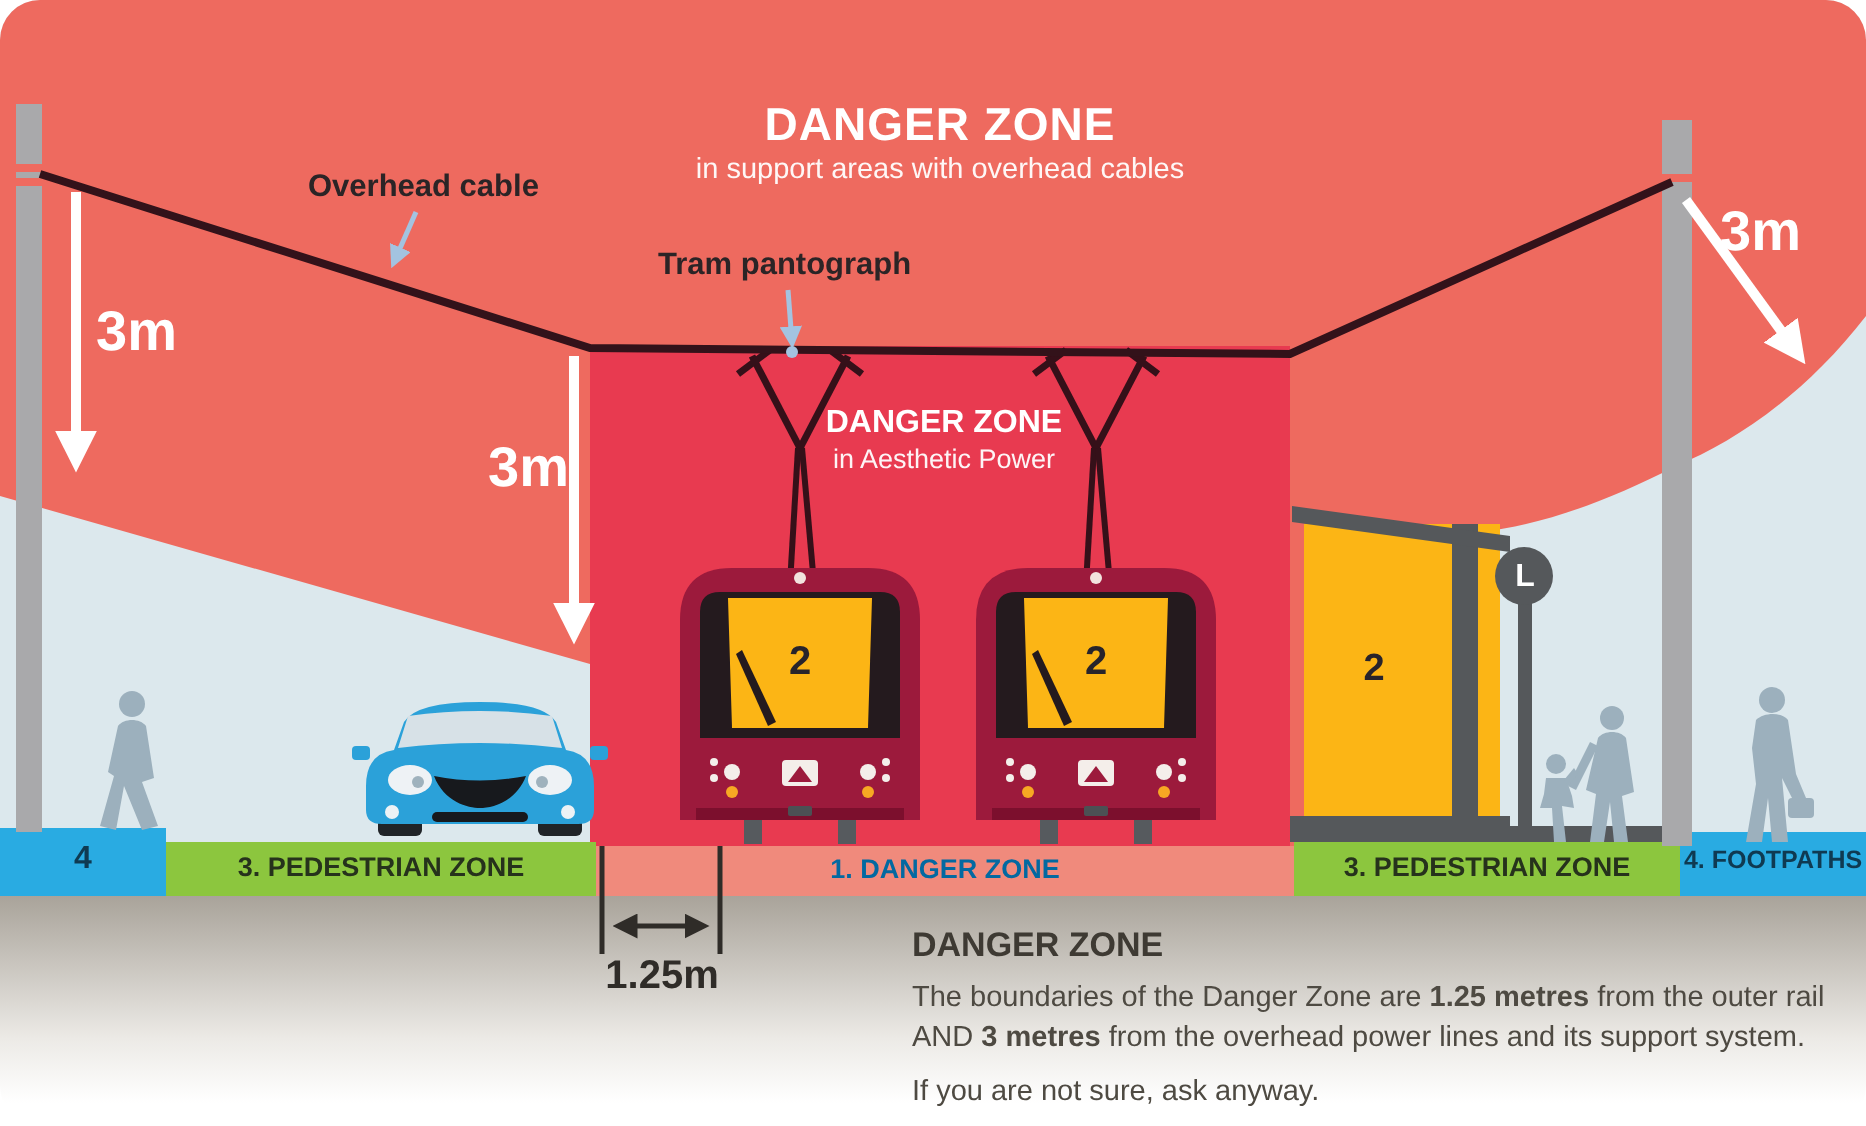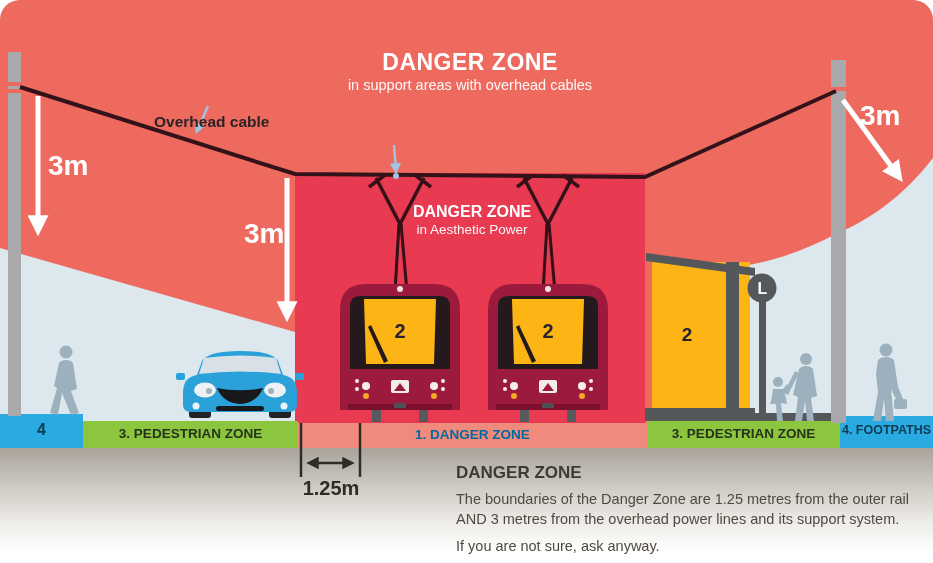--- a/index.html
+++ b/index.html
@@ -4,33 +4,33 @@
 <style>
   html,body{margin:0;padding:0;background:#fff;}
   .stage{position:relative;width:933px;height:563px;overflow:hidden;background:#fff;
          font-family:"Liberation Sans",sans-serif;border-radius:20px;}
   .stage svg{position:absolute;left:0;top:0;}
   .txt{position:absolute;white-space:nowrap;}
   .ctr{text-align:center;}
   .w{color:#ffffff;}
   .title{font-size:23px;font-weight:bold;letter-spacing:.5px;}
   .subtitle{font-size:14.5px;opacity:.95;}
-  .callout{font-size:15.5px;font-weight:bold;color:#2b2426;margin-top:28px;}
+  .callout{font-size:15.5px;font-weight:bold;color:#2b2426;}
   .iz-title{font-size:16px;font-weight:bold;}
   .iz-line{font-size:13.5px;line-height:16px;opacity:.95;}
   .m3{font-size:28px;font-weight:bold;color:#fff;text-align:right;}
   .m125{font-size:20px;font-weight:bold;color:#2f2c28;}
   .zlabel{font-weight:bold;}
   .tramnum{font-size:20px;font-weight:bold;color:#28242b;}
   .lsign{font-size:16px;font-weight:bold;color:#fff;}
   .legend{position:absolute;left:456px;top:463px;width:480px;color:#4e4a42;}
   .legend .lg-h{font-size:17px;font-weight:bold;color:#3e3a33;margin-bottom:7px;}
   .legend .lg-line{font-size:14.5px;line-height:1.36;}
   .legend .lg-note{font-size:14.5px;margin-top:9px;}
-  .b{font-weight:normal;}
+  .b{font-weight:bold;}
 </style>
 </head>
 <body>
 
 <div class="stage">
 
 <svg width="933" height="563" viewBox="0 0 933 563">
   <defs>
     <linearGradient id="ggrad" x1="0" y1="0" x2="0" y2="1">
       <stop offset="0" stop-color="#a9a39a"></stop>
@@ -172,20 +172,21 @@
     <path d="M208,106 L197,131" stroke="#a3c3e0" stroke-width="2.5" fill="none" marker-end="url(#ab)"></path>
     <path d="M394,145 L396,171" stroke="#a3c3e0" stroke-width="2.5" fill="none" marker-end="url(#ab)"></path>
     <circle cx="396" cy="176" r="3" fill="#a3c3e0"></circle>
   </g>
 </svg>
 
 <div class="txt ctr title w" style="left:290px;top:49px;width:360px;">DANGER ZONE</div>
 <div class="txt ctr subtitle w" style="left:290px;top:77px;width:360px;">in support areas with overhead cables</div>
 
 <div class="txt callout" style="left:154px;top:85px;">Overhead cable</div>
+<div class="txt callout" style="left:329px;top:124px;">Tram pantograph</div>
 
 <div class="txt ctr iz-title w" style="left:388px;top:203px;width:168px;">DANGER ZONE</div>
 <div class="txt ctr iz-line w" style="left:388px;top:222px;width:168px;">in Aesthetic Power</div>
 
 <div class="txt m3" style="left:48px;top:150px;">3m</div>
 <div class="txt m3" style="left:244px;top:218px;">3m</div>
 <div class="txt m3" style="left:860px;top:100px;">3m</div>
 <div class="txt ctr m125" style="left:294px;top:477px;width:74px;">1.25m</div>
 
 <div class="txt ctr zlabel" style="left:0;top:421px;width:83px;font-size:16px;color:#0f3a52;">4</div>

